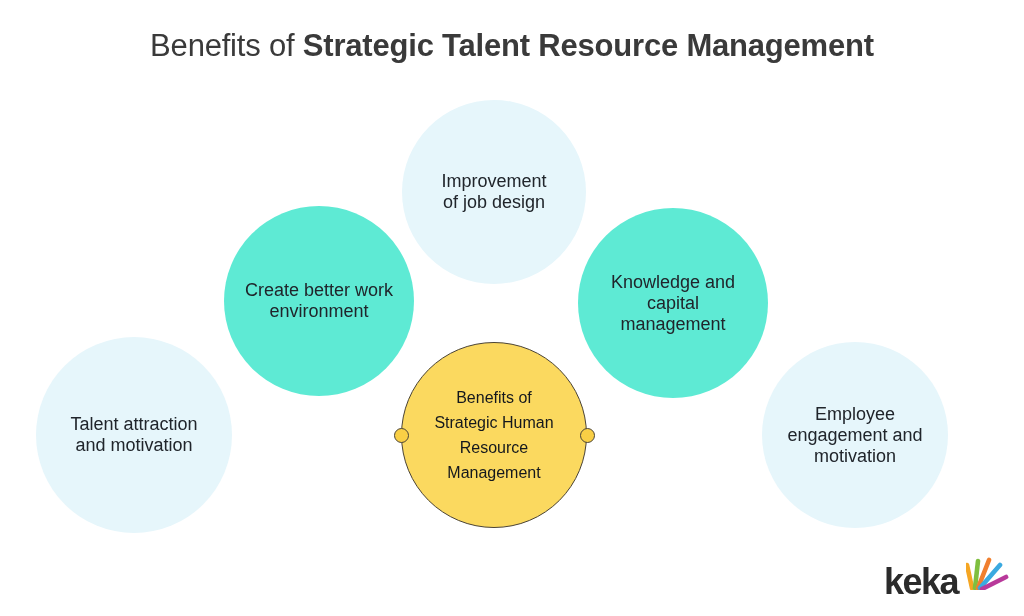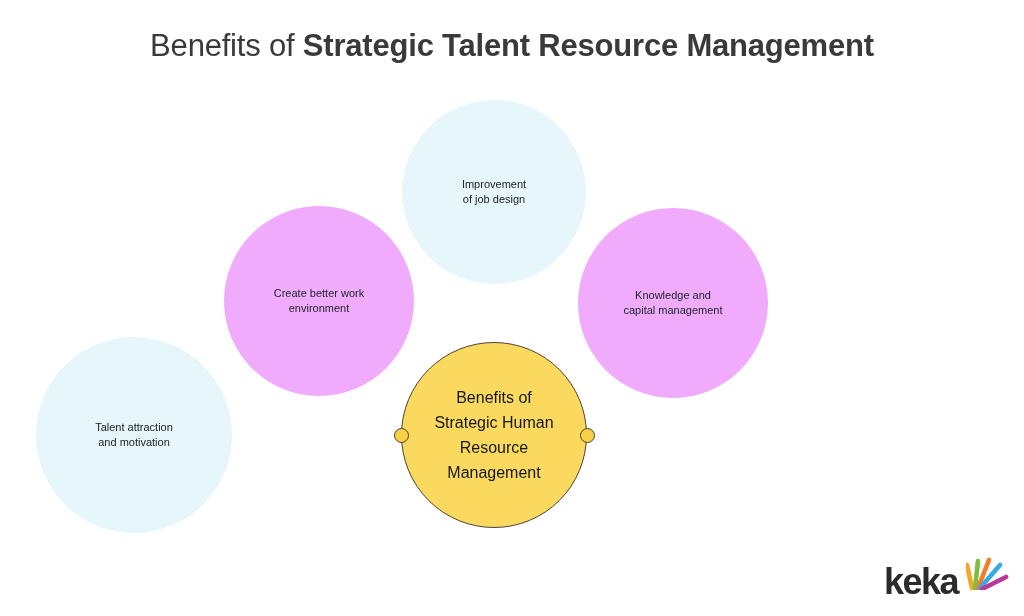--- a/index.html
+++ b/index.html
@@ -45,30 +45,30 @@
     border-radius: 50%;
     display: flex;
     align-items: center;
     justify-content: center;
     box-sizing: border-box;
     text-align: center;
     color: #20252b;
   }
 
   .node .label {
-    font-size: 11px;
-    line-height: 15px;
+    font-size: 18px;
+    line-height: 21px;
     padding: 0 14px;
     white-space: pre-line;
   }
 
   
   .tone-pale  { background: #e6f6fb; }
   
-  .tone-deep  { background: #f0abfc; }
+  .tone-deep  { background: #5eead4; }
 
   
   #node-center {
     background: #fbd95f;
     border: 1.4px solid #4a4336;
     z-index: 5;
   }
   #node-center .label {
     font-size: 16px;
     line-height: 25px;
@@ -138,20 +138,25 @@
   <div class="node tone-pale" id="node-2" style="left:402px; top:100px; width:184px; height:184px;">
     <span class="label">Improvement
 of job design</span>
   </div>
 
   <div class="node tone-deep" id="node-3" style="left:578px; top:208px; width:190px; height:190px;text-align:center;">
     <span class="label">Knowledge and
 capital management</span>
   </div>
 
+  <div class="node tone-pale" id="node-4" style="left:762px; top:342px; width:186px; height:186px;">
+    <span class="label">Employee
+engagement and
+motivation</span>
+  </div>
 
   <div class="node" id="node-center" style="left:401px; top:342px; width:186px; height:186px;">
     <span class="label">Benefits of
 Strategic Human
 Resource
 Management</span>
   </div>
 
   <div class="hub-dot" id="hub-dot-left"></div>
   <div class="hub-dot" id="hub-dot-right"></div>

